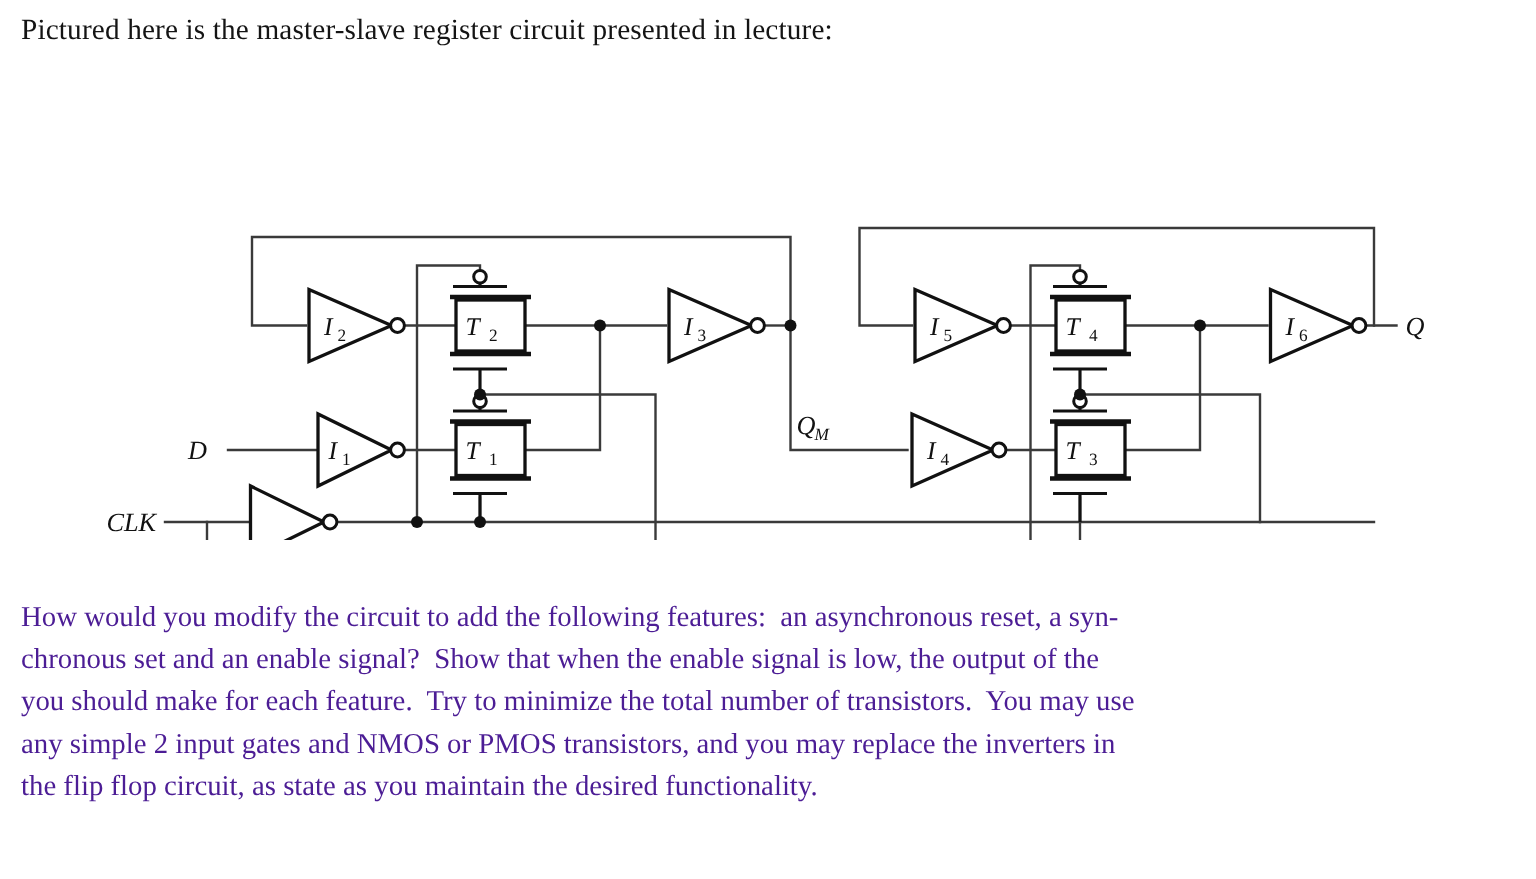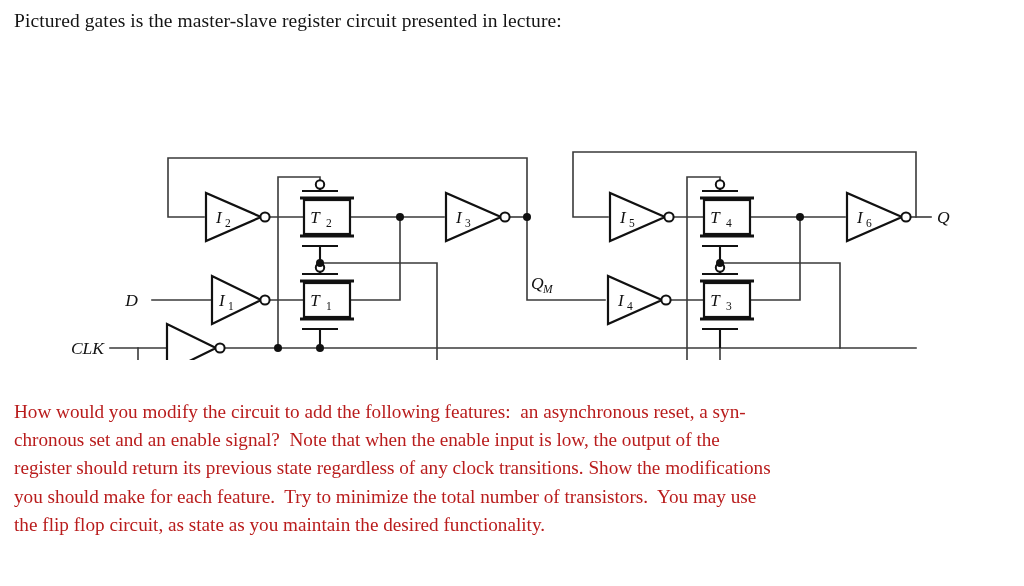--- a/index.html
+++ b/index.html
@@ -39,21 +39,21 @@
   }
   .body-text {
     position: absolute;
     left: 14px;
     top: 398px;
     width: 997px;
     font-size: 19.2px;
     line-height: 28.2px;
     text-align: justify;
     text-justify: inter-word;
-    color: #b91c1c;
+    color: #4c1d95;
   }
   .body-text .ln {
     display: block;
     white-space: pre;
   }
   svg { display: block; }
   .wire {
     stroke: #3a3a3a;
     stroke-width: 1.6;
     fill: none;
@@ -114,21 +114,21 @@
     font-style: italic;
     font-size: 17.5px;
     fill: #111111;
   }
 </style>
 </head>
 <body>
 
 <div id="page">
 
-  <div class="intro-text">Pictured gates is the master-slave register circuit presented in lecture:</div>
+  <div class="intro-text">Pictured here is the master-slave register circuit presented in lecture:</div>
 
   <div class="figure-wrap">
     <svg width="1024" height="300" viewBox="0 0 1024 300">
 
       <g>
 
         <path class="wire" d="M 168 98 L 527 98 M 168 98 L 168 157 M 168 157 L 204 157 M 527 98 L 527 157"></path>
 
         <path class="wire" d="M 269 157 L 304 157"></path>
 
@@ -303,19 +303,19 @@
         <text class="pin-lbl" x="531" y="229">Q</text>
         <text class="lbl-sub-i" x="543" y="233">M</text>
         <text class="pin-lbl" x="937" y="163">Q</text>
       </g>
 
     </svg>
   </div>
 
   <div class="body-text">
     <span class="ln">How would you modify the circuit to add the following features:  an asynchronous reset, a syn-</span>
-    <span class="ln">chronous set and an enable signal?  Note that when the enable input is low, the output of the</span>
-    <span class="ln">register should return its previous state regardless of any clock transitions. Show the modifications</span>
+    <span class="ln">chronous set and an enable signal?  Show that when the enable signal is low, the output of the</span>
     <span class="ln">you should make for each feature.  Try to minimize the total number of transistors.  You may use</span>
+    <span class="ln">any simple 2 input gates and NMOS or PMOS transistors, and you may replace the inverters in</span>
     <span class="ln">the flip flop circuit, as state as you maintain the desired functionality.</span>
   </div>
 
 </div>
 
 </body></html>

